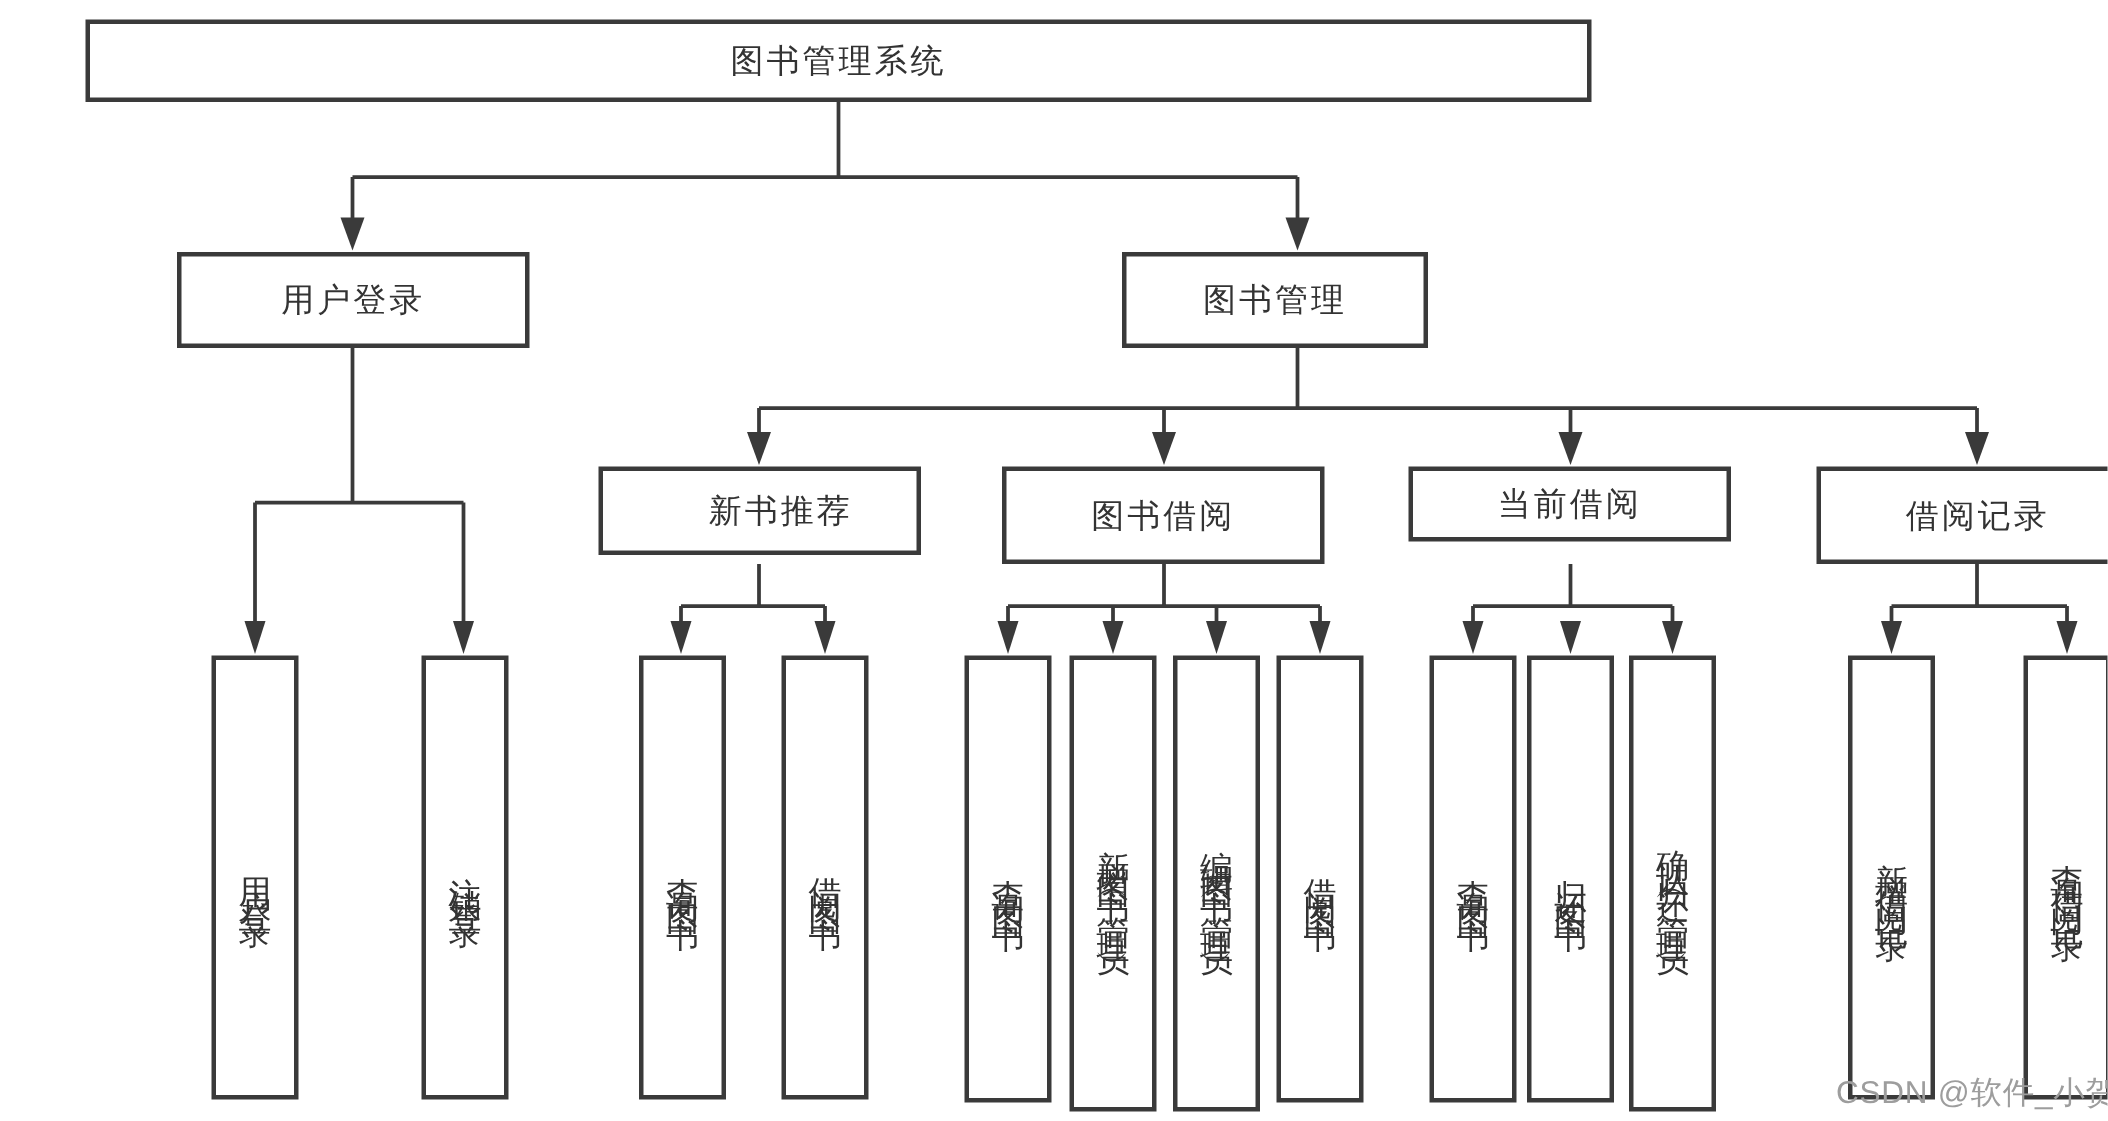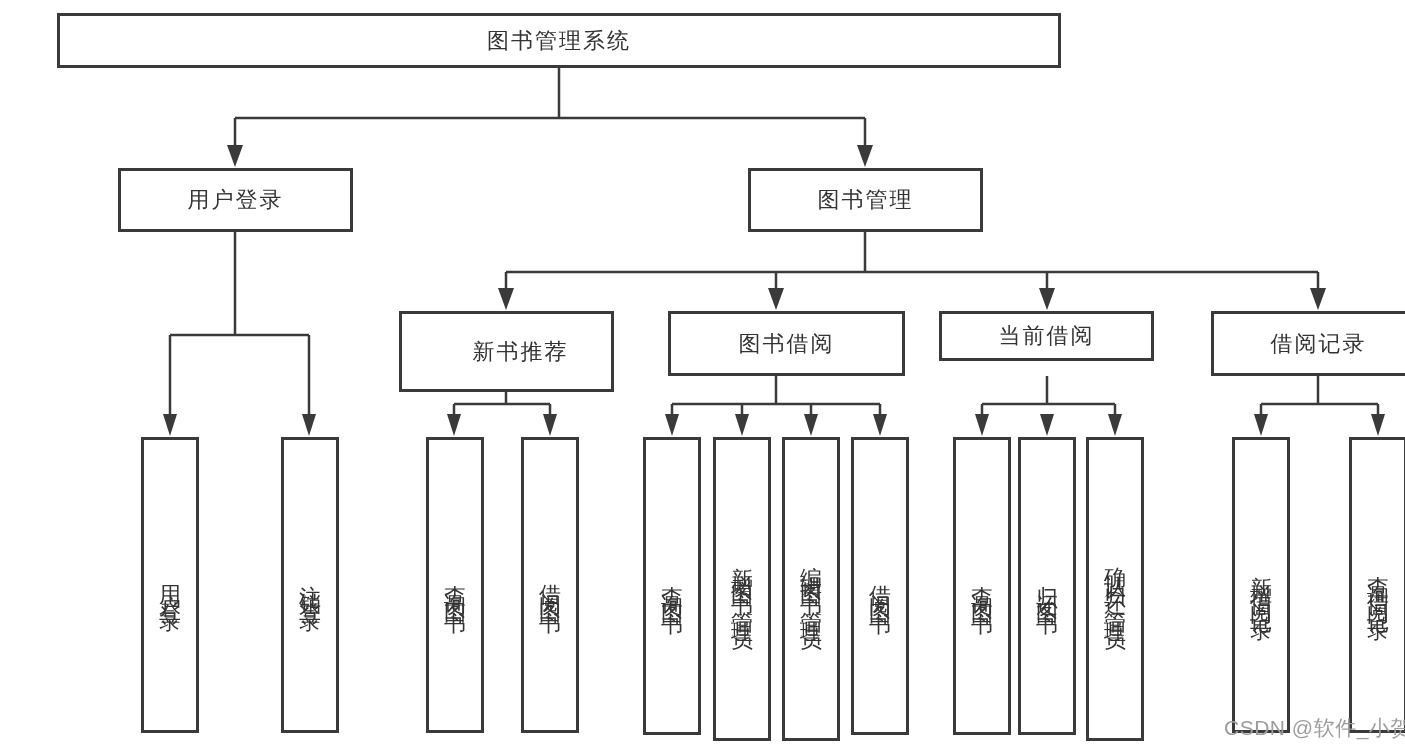--- a/index.html
+++ b/index.html
@@ -76,28 +76,28 @@
     </g>
   </svg>
 
   <div class="box hbox" style="left:21px;top:13px;width:1004px;height:55px;">
     <span class="lbl">图书管理系统</span>
   </div>
 
   <div class="box hbox" style="left:82px;top:168px;width:235px;height:64px;">
     <span class="lbl">用户登录</span>
   </div>
-  <div class="box hbox" style="left:712px;top:168px;width:235px;height:64px;">
+  <div class="box hbox" style="left:712px;top:168px;width:204px;height:64px;">
     <span class="lbl">图书管理</span>
   </div>
 
-  <div class="box hbox" style="left:363px;top:311px;width:215px;height:81px;padding-left:28px;">
+  <div class="box hbox" style="left:363px;top:311px;width:215px;height:59px;padding-left:28px;">
     <span class="lbl">新书推荐</span>
   </div>
-  <div class="box hbox" style="left:632px;top:311px;width:237px;height:65px;">
+  <div class="box hbox" style="left:632px;top:311px;width:215px;height:65px;">
     <span class="lbl">图书借阅</span>
   </div>
   <div class="box hbox" style="left:903px;top:311px;width:215px;height:50px;">
     <span class="lbl">当前借阅</span>
   </div>
   <div class="box hbox" style="left:1175px;top:311px;width:215px;height:65px;">
     <span class="lbl">借阅记录</span>
   </div>
 
   <div class="box vbox" style="left:105px;top:437px;width:58px;height:296px;">

